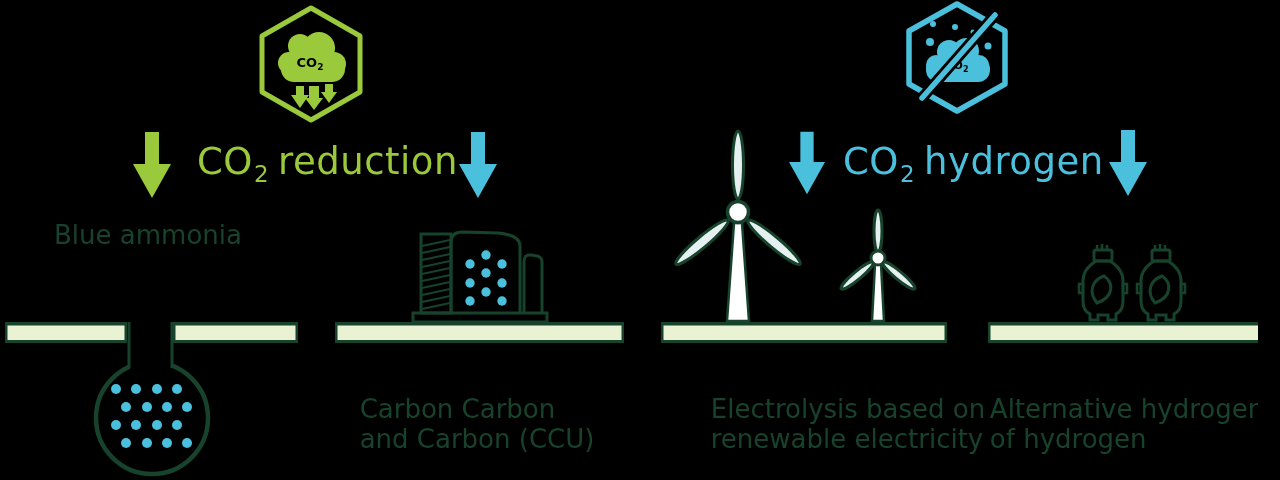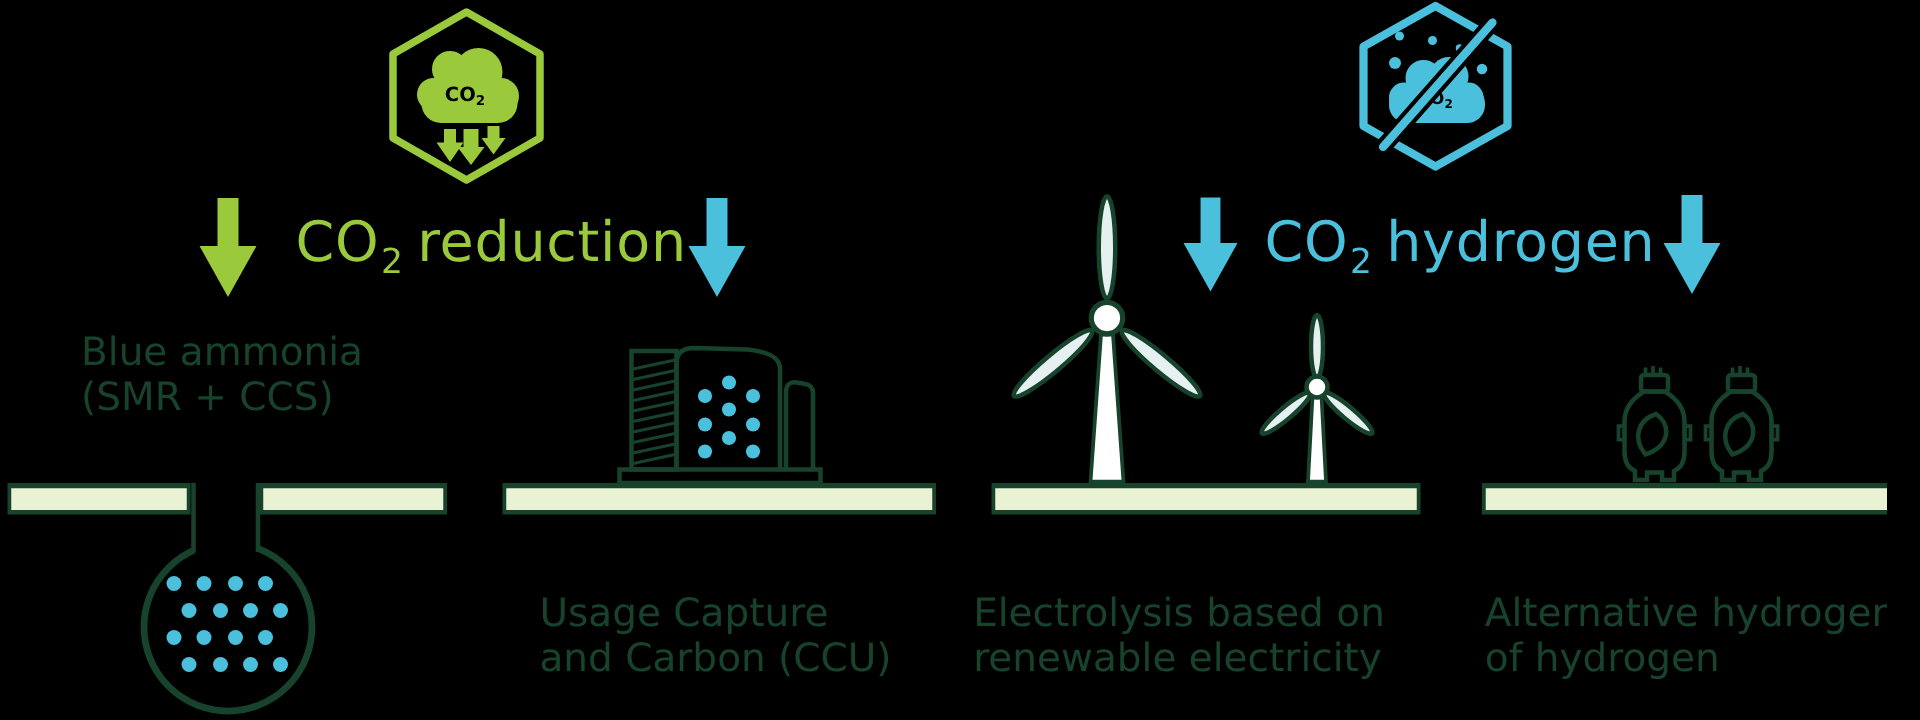--- a/index.html
+++ b/index.html
@@ -191,27 +191,26 @@
 
   <div class="heading c-green" style="left:197px;top:140px">
     <span>CO</span><span class="sub">2</span><span class="rest">reduction</span>
   </div>
   <div class="heading c-cyan" style="left:843px;top:140px">
     <span>CO</span><span class="sub">2</span><span class="rest">hydrogen</span>
   </div>
 
   <div class="caption c-dark" style="left:148px;top:220px">
     <span class="cap-line">Blue ammonia</span>
-    <span class="cap-line">(SMR + CCS)</span>
   </div>
   <div class="caption c-dark" style="left:477px;top:394px">
-    <span class="cap-line">Usage Capture</span>
+    <span class="cap-line">Carbon Carbon</span>
     <span class="cap-line">and Carbon (CCU)</span>
   </div>
-  <div class="caption c-dark" style="left:786px;top:394px">
+  <div class="caption c-dark" style="left:848px;top:394px">
     <span class="cap-line">Electrolysis based on</span>
     <span class="cap-line">renewable electricity</span>
   </div>
   <div class="caption c-dark" style="left:1127px;top:394px">
     <span class="cap-line">Alternative hydrogen</span>
     <span class="cap-line">of hydrogen</span>
   </div>
 
 </div>
 

